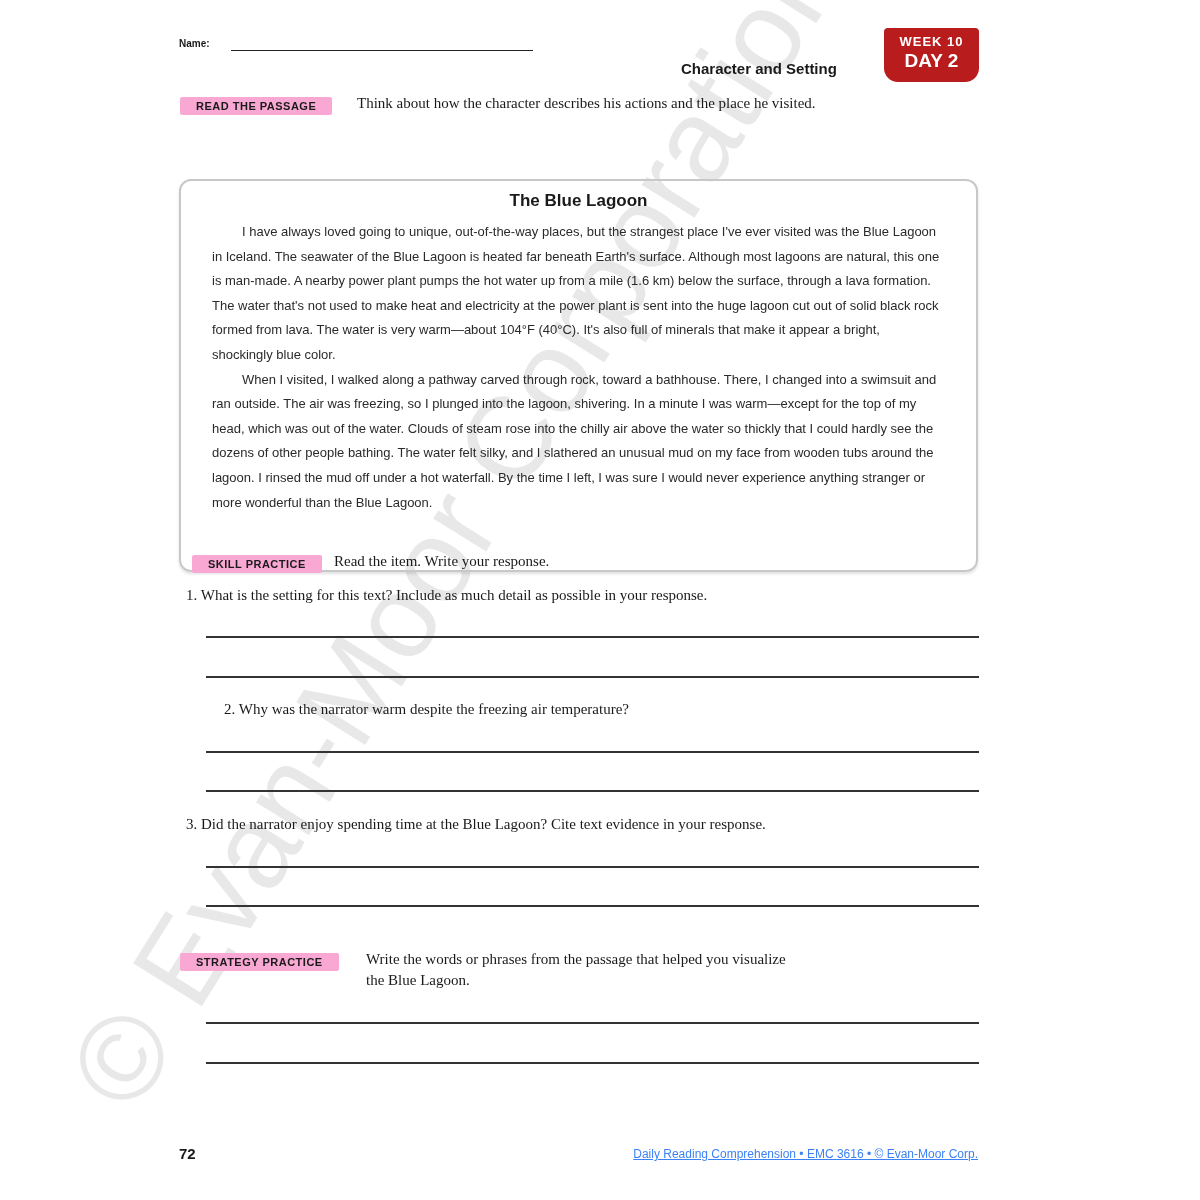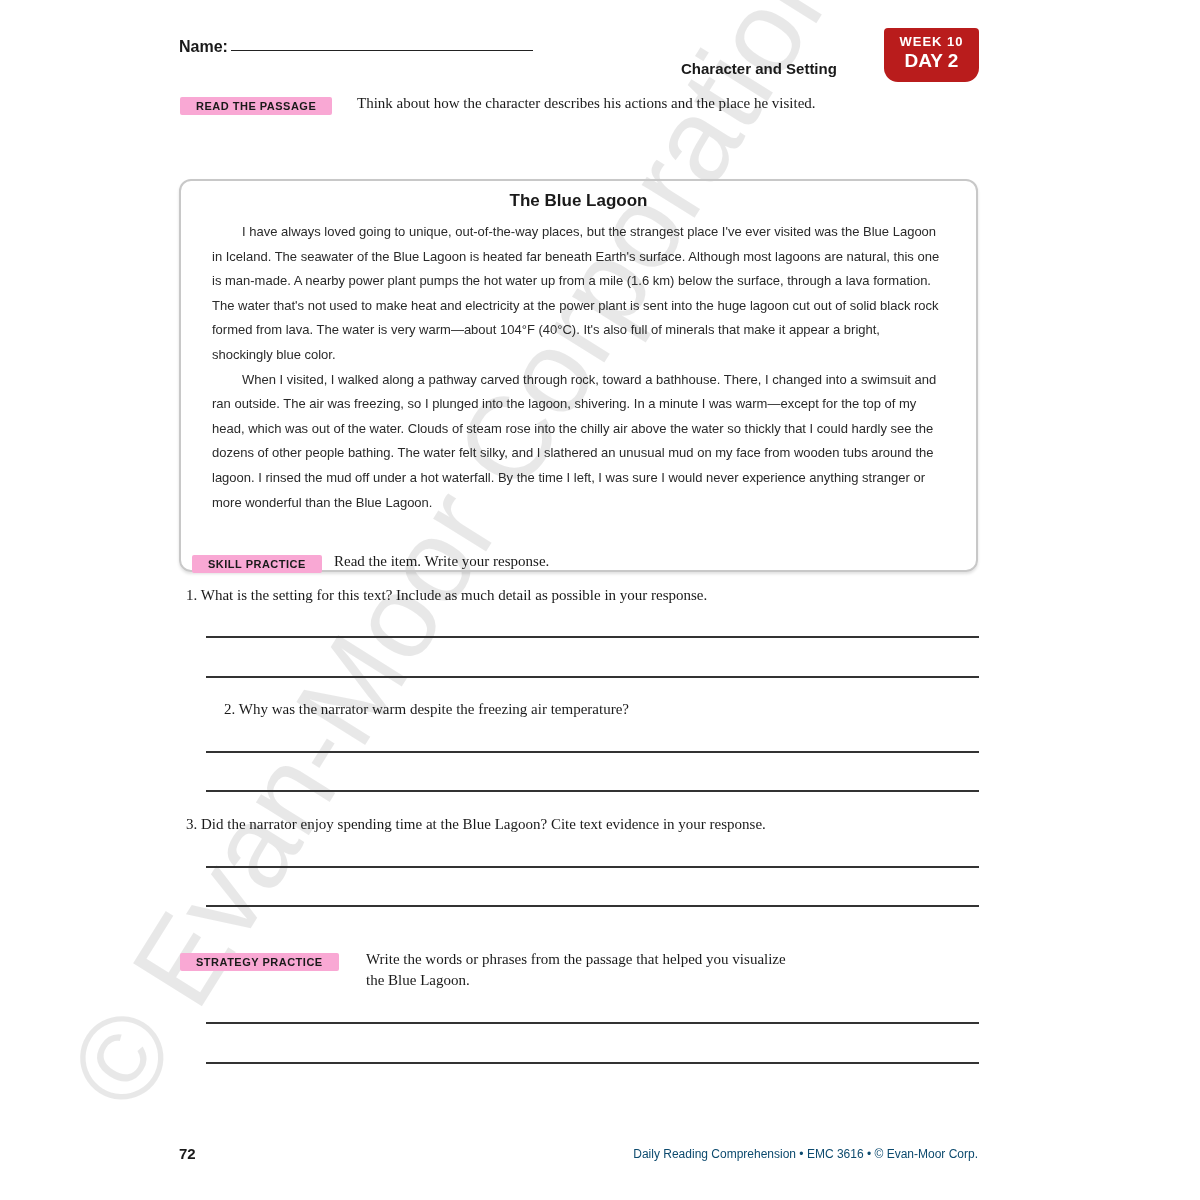--- a/index.html
+++ b/index.html
@@ -1,33 +1,33 @@
 <!DOCTYPE html>
 <html><head>
 <meta charset="utf-8">
 <style>
   html, body { margin: 0; padding: 0; }
   body { width: 1200px; height: 1200px; background: #ffffff; position: relative; overflow: hidden; font-family: "Liberation Sans", sans-serif; color: #1a1a1a; }
   .abs { position: absolute; }
-  .name-label { left: 179px; top: 38px; font-size: 16px; font-weight: bold; }
+  .name-label { left: 179px; top: 38px; font-size: 10px; font-weight: bold; }
   .name-line { left: 231px; top: 50px; width: 302px; border-bottom: 1.5px solid #222; }
   .skill-title { left: 681px; top: 60px; font-size: 15px; font-weight: bold; }
   .badge { left: 884px; top: 28px; width: 95px; height: 54px; background: #b91c1c; color: #fff; border-radius: 4px 4px 14px 14px; text-align: center; }
   .badge .wk { font-size: 13px; font-weight: bold; letter-spacing: 1px; margin-top: 6px; display: block; }
   .badge .dy { font-size: 19px; font-weight: bold; display: block; margin-top: 1px; }
   .tag { background: #f9a8d4; font-size: 11px; font-weight: bold; padding: 3px 16px; letter-spacing: 0.5px; border-radius: 2px; }
   .instr { font-family: "Liberation Serif", serif; font-size: 15px; }
   .passage { left: 179px; top: 135px; width: 799px; height: 393px; border: 2px solid #c8c8c8; border-radius: 12px; box-sizing: border-box; box-shadow: 0 2px 3px rgba(0,0,0,0.12); margin-top: 44px; }
   .ptitle { position: absolute; left: 0; right: 0; top: 10px; text-align: center; font-size: 17px; font-weight: bold; }
   .ptext { position: absolute; left: 31px; right: 34px; top: 39px; font-size: 13px; line-height: 24.6px; color: #2a2a2a; }
   .ptext p { margin: 0; text-indent: 30px; }
   .q { font-family: "Liberation Serif", serif; font-size: 15px; }
   .wline { left: 206px; width: 773px; border-bottom: 2px solid #333; }
   .pagenum { left: 179px; top: 1145px; font-size: 15px; font-weight: bold; }
-  .footer { right: 222px; top: 1147px; font-size: 12px; color: #0c4a6e; }
+  .footer { right: 222px; top: 1147px; font-size: 12px; color: #3b82f6; text-decoration: underline; }
   .watermark { left: 140px; top: 560px; font-size: 118px; color: rgba(0,0,0,0.09); transform: rotate(-58deg); transform-origin: center; white-space: nowrap; width: 1100px; text-align: center; margin-left: -300px; }
 </style>
 </head>
 <body>
 
 <div class="abs watermark">© Evan-Moor Corporation.</div>
 
 <span class="abs name-label">Name:</span>
 <div class="abs name-line"></div>
 <span class="abs skill-title">Character and Setting</span>

